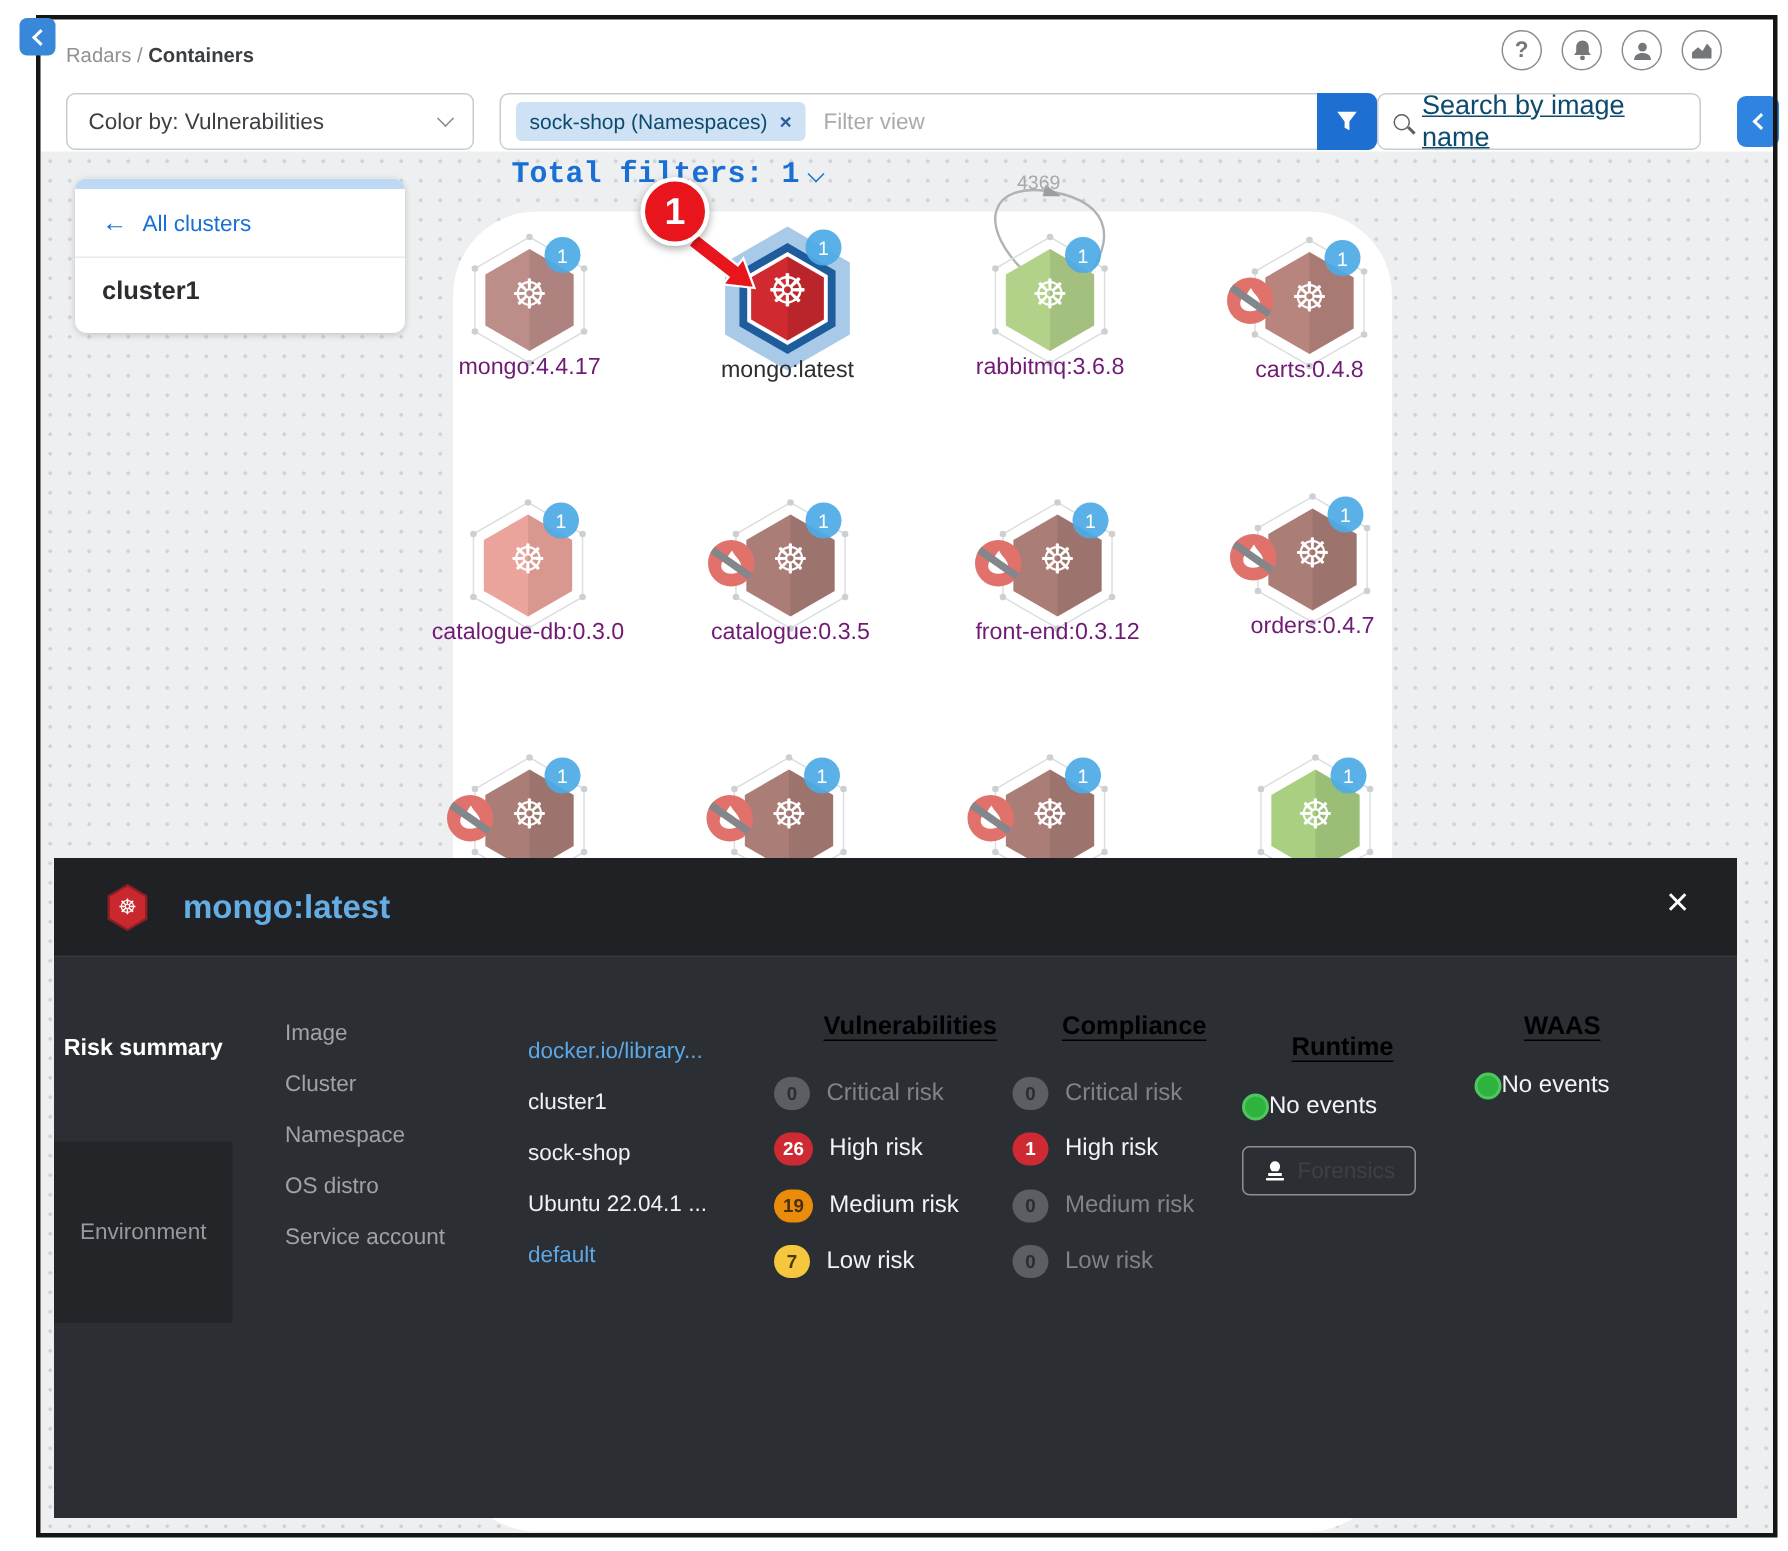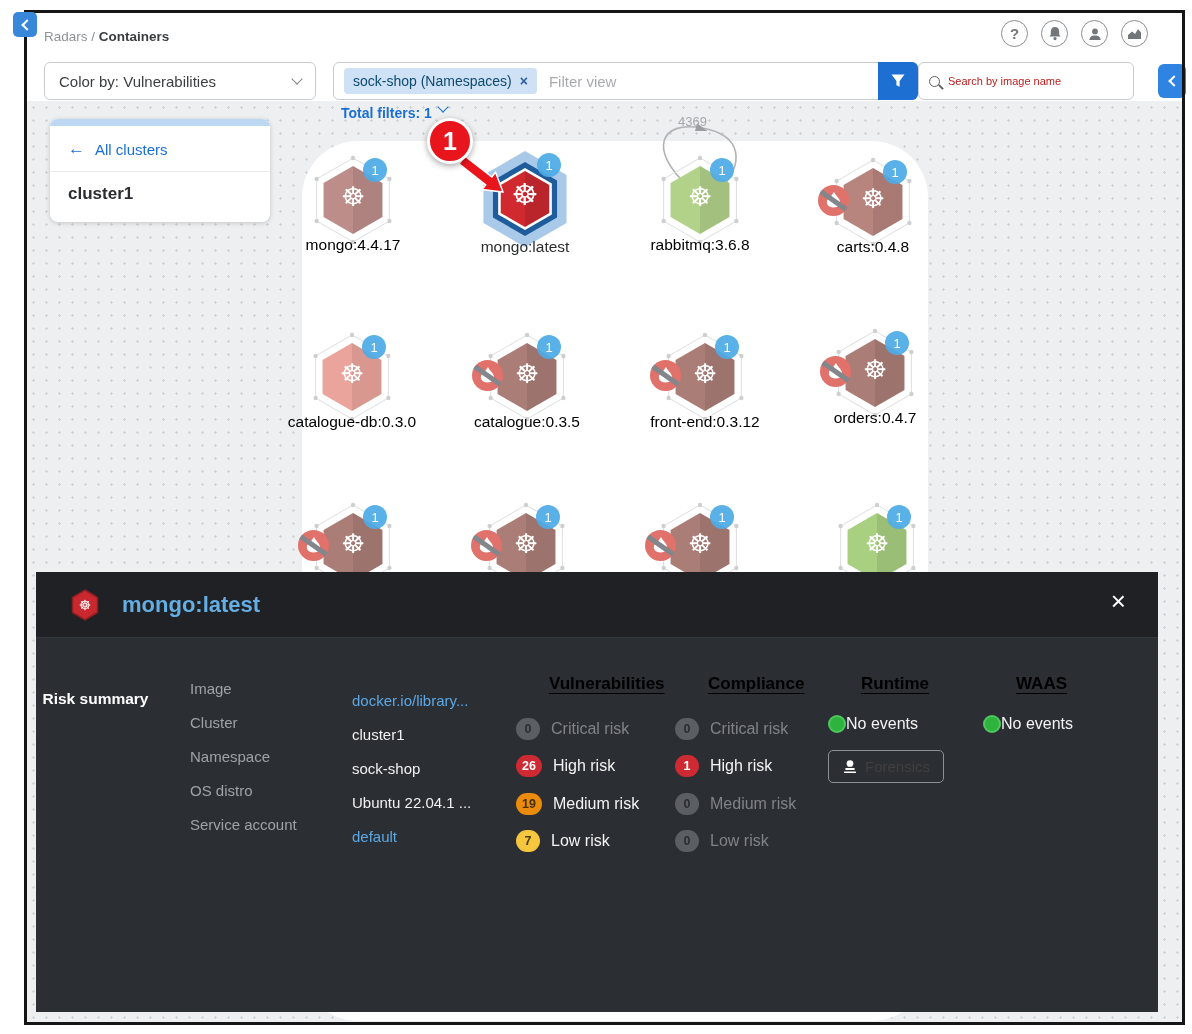--- a/index.html
+++ b/index.html
@@ -60,30 +60,30 @@
     height:26px; background:#cfe1f5; border-radius:4px; display:flex; align-items:center;
     gap:8px; padding:0 9px; cursor:default;
   }
   .chip .chip-label { font-size:14px; color:#0c4a6e; }
   .chip .chip-x { font-size:14px; color:#2c5d9d; font-weight:700; cursor:pointer; }
   .filter-placeholder { font-size:15px; color:#a8abae; margin-left:12px; }
   .funnel-btn {
     position:absolute; right:-1px; top:-1px; width:40px; height:38px; background:#1d6fd2;
     border-radius:0 6px 6px 0; display:flex; align-items:center; justify-content:center; cursor:pointer;
   }
-  .total-filters { left:341px; top:105px; z-index:5; font-size:14px; font-weight:700; color:#1a6fd4; display:flex; gap:7px; cursor:pointer; }
+  .total-filters { left:341px; top:105px; z-index:5; font-size:20px; font-weight:700; color:#1a6fd4; display:flex; align-items:center; gap:7px; cursor:pointer;font-family:Liberation Mono, monospace; }
   .total-filters .dn-chev { border-color:#1a6fd4; margin-top:-2px; }
 
   .search-box {
     left:918px; top:62px; width:216px; height:38px; z-index:5; background:#fff;
     border:1px solid #c9ccce; border-radius:6px; display:flex; align-items:center; padding:0 10px; gap:8px;
   }
   .mag { width:11px; height:11px; border:1.8px solid #5c5f62; border-radius:50%; position:relative; flex:none; }
   .mag::after { content:""; position:absolute; width:6px; height:1.8px; background:#5c5f62; transform:rotate(45deg); left:8px; top:9px; }
-  .search-placeholder { font-size:11px; color:#b91c1c; }
+  .search-placeholder { font-size:18px; color:#0c4a6e;text-decoration:underline; }
 
   
   .clusters-card {
     left:50px; top:119px; width:220px; height:103px; z-index:6; background:#fff; border-radius:8px;
     box-shadow:0 1px 5px rgba(0,0,0,0.18); overflow:hidden;
   }
   .clusters-strip { height:7px; background:#bdd8f3; }
   .clusters-back { display:flex; align-items:center; gap:10px; padding:13px 18px 12px; cursor:pointer; }
   .clusters-back .back-arrow { color:#1a6fd4; font-size:17px; }
   .clusters-back .back-label { color:#1a6fd4; font-size:15px; }
@@ -106,21 +106,21 @@
     color:#fff; font-size:13px; display:flex; align-items:center; justify-content:center; z-index:3;
   }
   .node .badge { left:62px; top:10px; }
   .node.selected .badge { left:72px; top:14px; }
   .slash-icon {
     position:absolute; left:-3px; top:35px; width:31px; height:31px; border-radius:50%;
     background:#e0716b; z-index:2; overflow:hidden;
   }
   .slash-icon svg { position:absolute; left:0; top:0; }
   .node-label {
-    position:absolute; width:220px; text-align:center; font-size:15.5px; color:#000000; white-space:nowrap;
+    position:absolute; width:220px; text-align:center; font-size:15.5px; color:#701a75; white-space:nowrap;
   }
   .node .node-label { left:-58px; top:88px; }
   .node.selected .node-label { left:-50px; top:99px; color:#2b2d2f; font-weight:500; }
   .loop-svg { position:absolute; z-index:7; }
   .loop-svg text { font-size:13px; fill:#a6a9ab; }
 
   
   .annot-circle {
     left:427px; top:118px; width:46px; height:46px; border-radius:50%; background:#e9151d;
     border:3px solid #fff; box-shadow:0 2px 6px rgba(0,0,0,0.35); z-index:90;
@@ -160,21 +160,21 @@
     display:inline-flex; align-items:center; justify-content:center;
   }
   .risk-row.none .risk-badge { background:#5b5e62; color:#2b2d30; }
   .risk-row.high .risk-badge { background:#ce2a33; color:#fff; }
   .risk-row.medium .risk-badge { background:#ea8b0b; color:#45300a; }
   .risk-row.low .risk-badge { background:#f6c63e; color:#4a3a08; }
   .risk-label { font-size:16px; color:#f2f3f4; }
   .risk-row.none .risk-label { color:#808387; }
 
   .status-col { z-index:42; }
-  .status-col.runtime { left:828px; top:674px; }
+  .status-col.runtime { left:828px; top:688px; }
   .status-col.waas { left:983px; top:674px; }
   .status-row { display:flex; align-items:center; margin-top:21px; }
   .status-dot { width:18px; height:18px; border-radius:50%; background:#2eb43e; border:2px solid #4fc75e; }
   .status-text { font-size:16px; color:#f2f3f4; }
   .forensics-btn {
     margin-top:17px; display:inline-flex; align-items:center; gap:7px; height:33px; padding:0 13px;
     border:1px solid #8d9094; border-radius:5px; color:#404040; font-size:15px; background:transparent; cursor:pointer;
   }
 </style>
 </head>
@@ -515,20 +515,23 @@
     </svg>
     <span class="k8s">☸</span>
   </div>
   <span class="panel-title">mongo:latest</span>
   <span class="panel-close">×</span>
 </div>
 
 <div class="abs dtabs" id="dtabs">
     <div class="dtab active">
       <span>Risk summary</span>
+    </div>
+    <div class="dtab">
+      <span>Environment</span>
     </div>
   </div>
 
 <div class="abs fields" id="fields">
     <div class="field-row">
     <span class="field-label">Image</span>
     <span class="field-value link">docker.io/library...</span>
   </div>
     <div class="field-row">
     <span class="field-label">Cluster</span>

